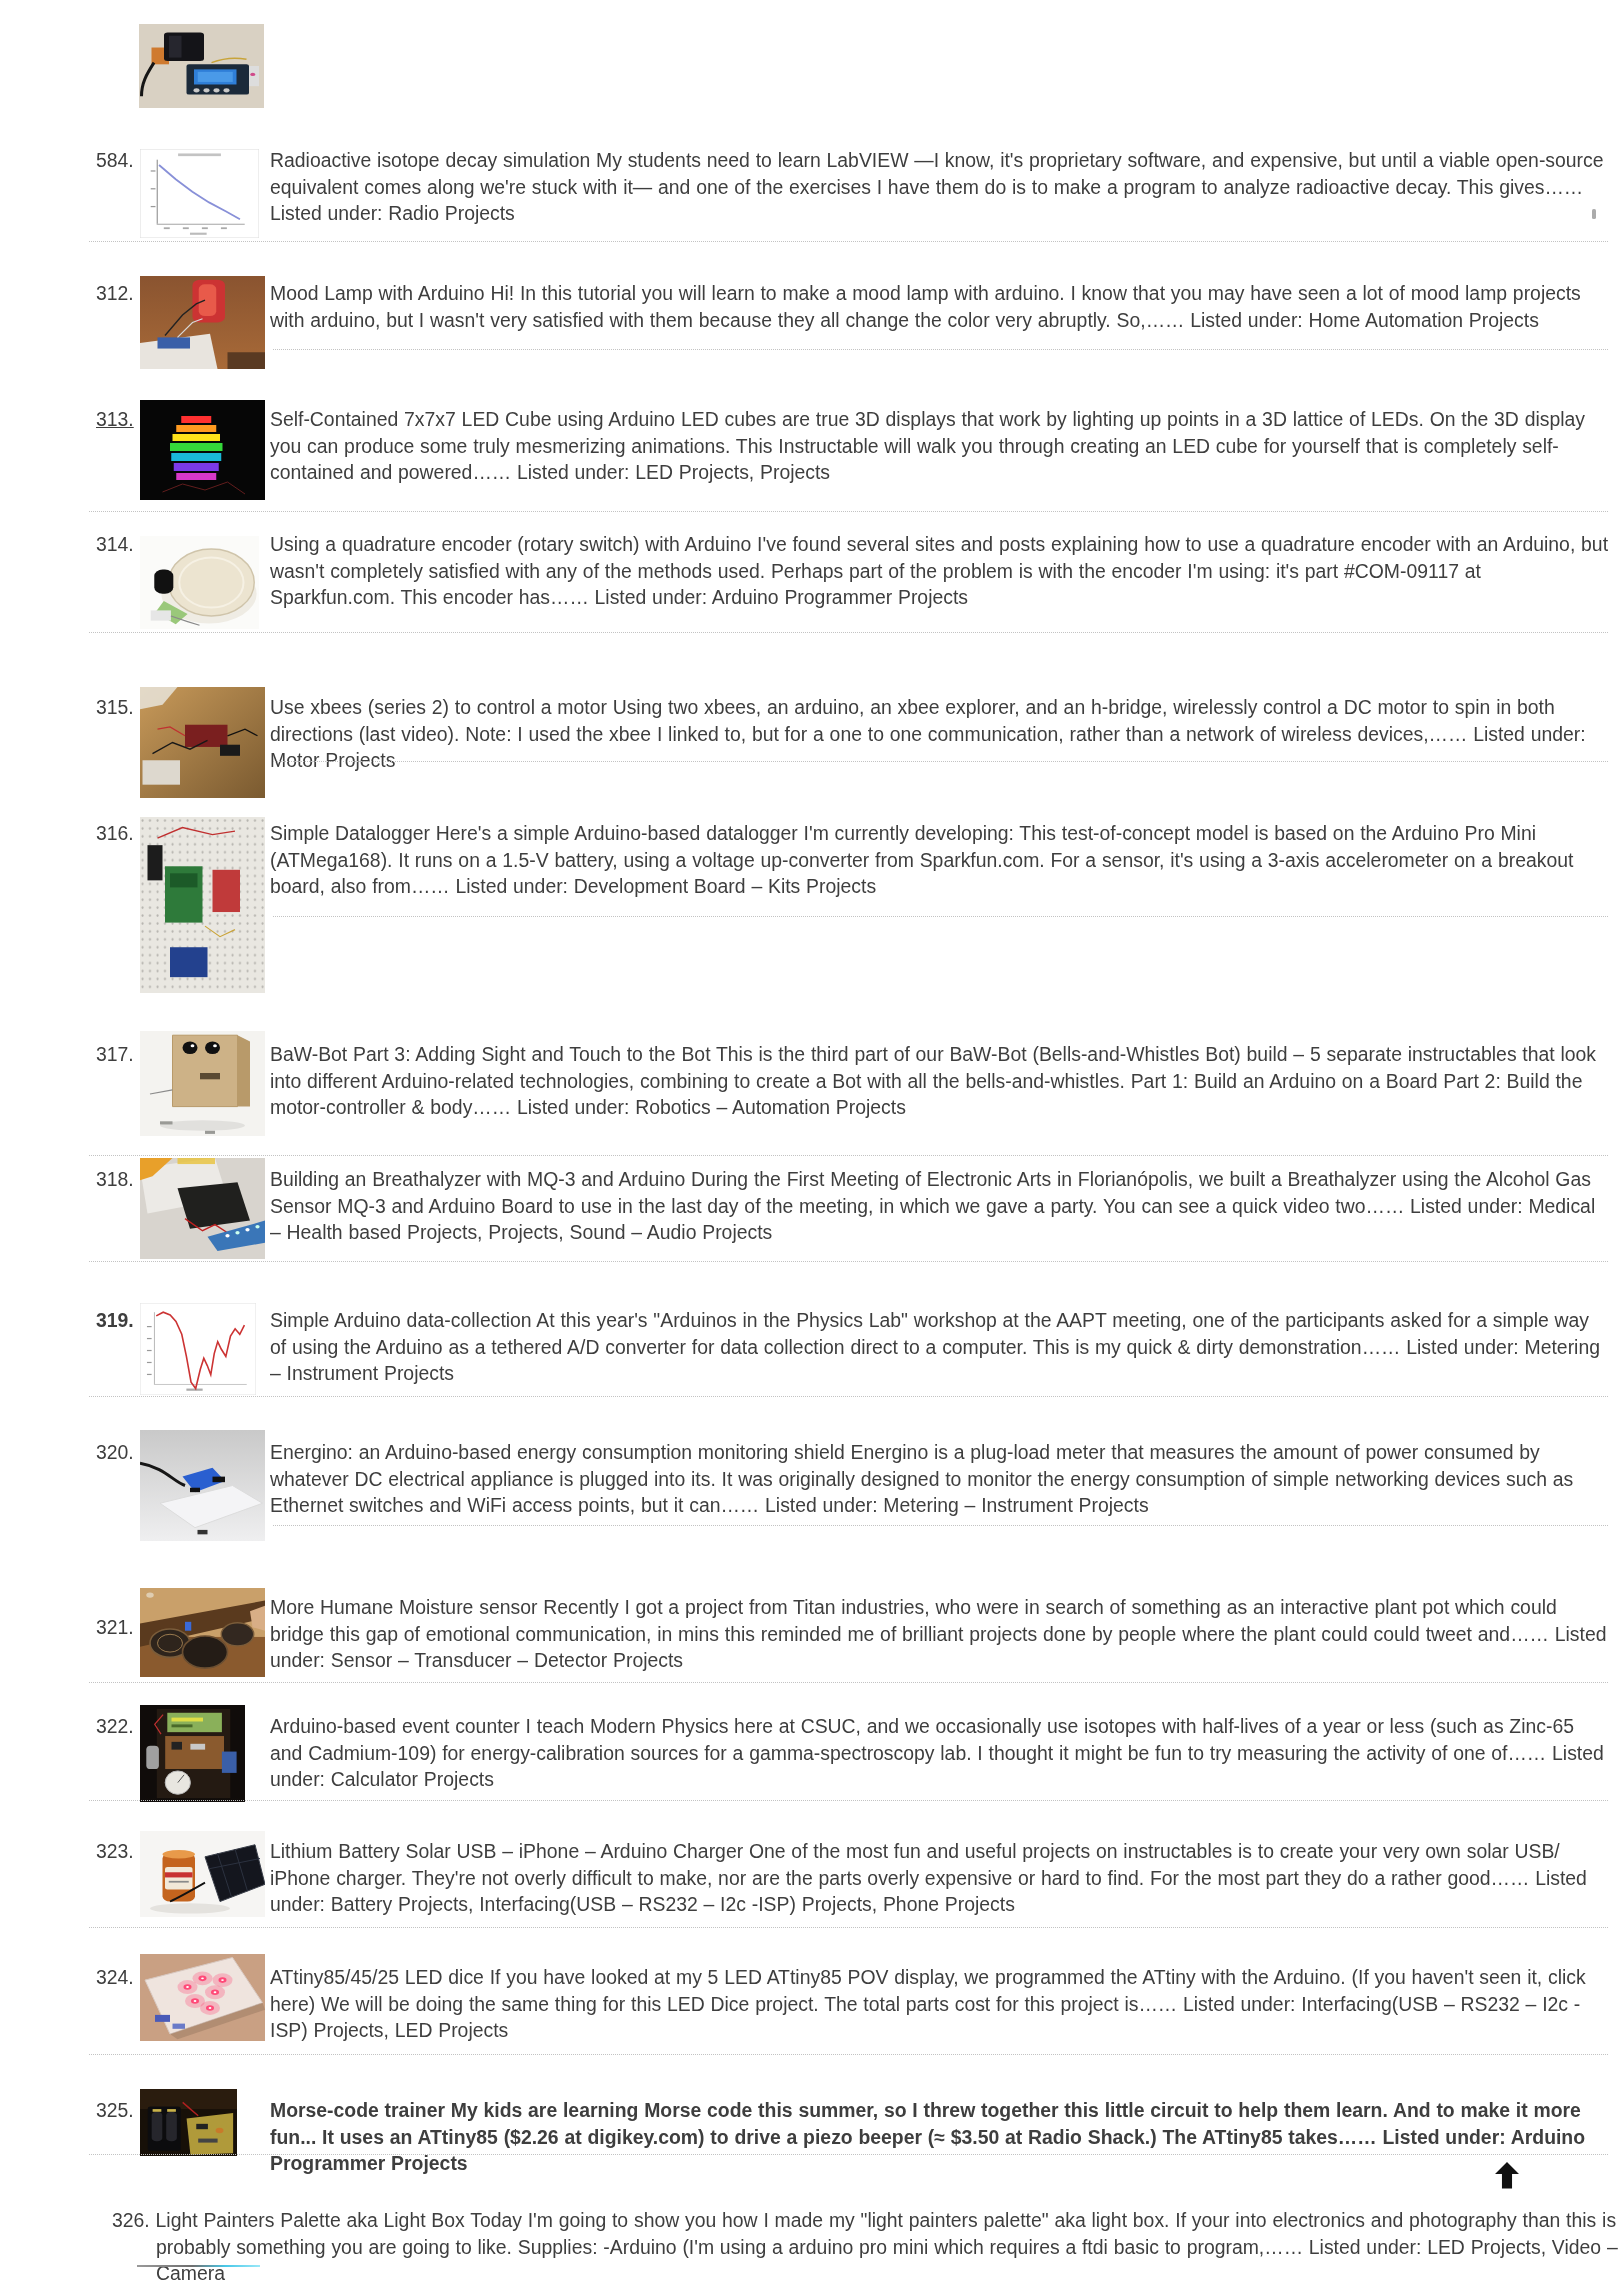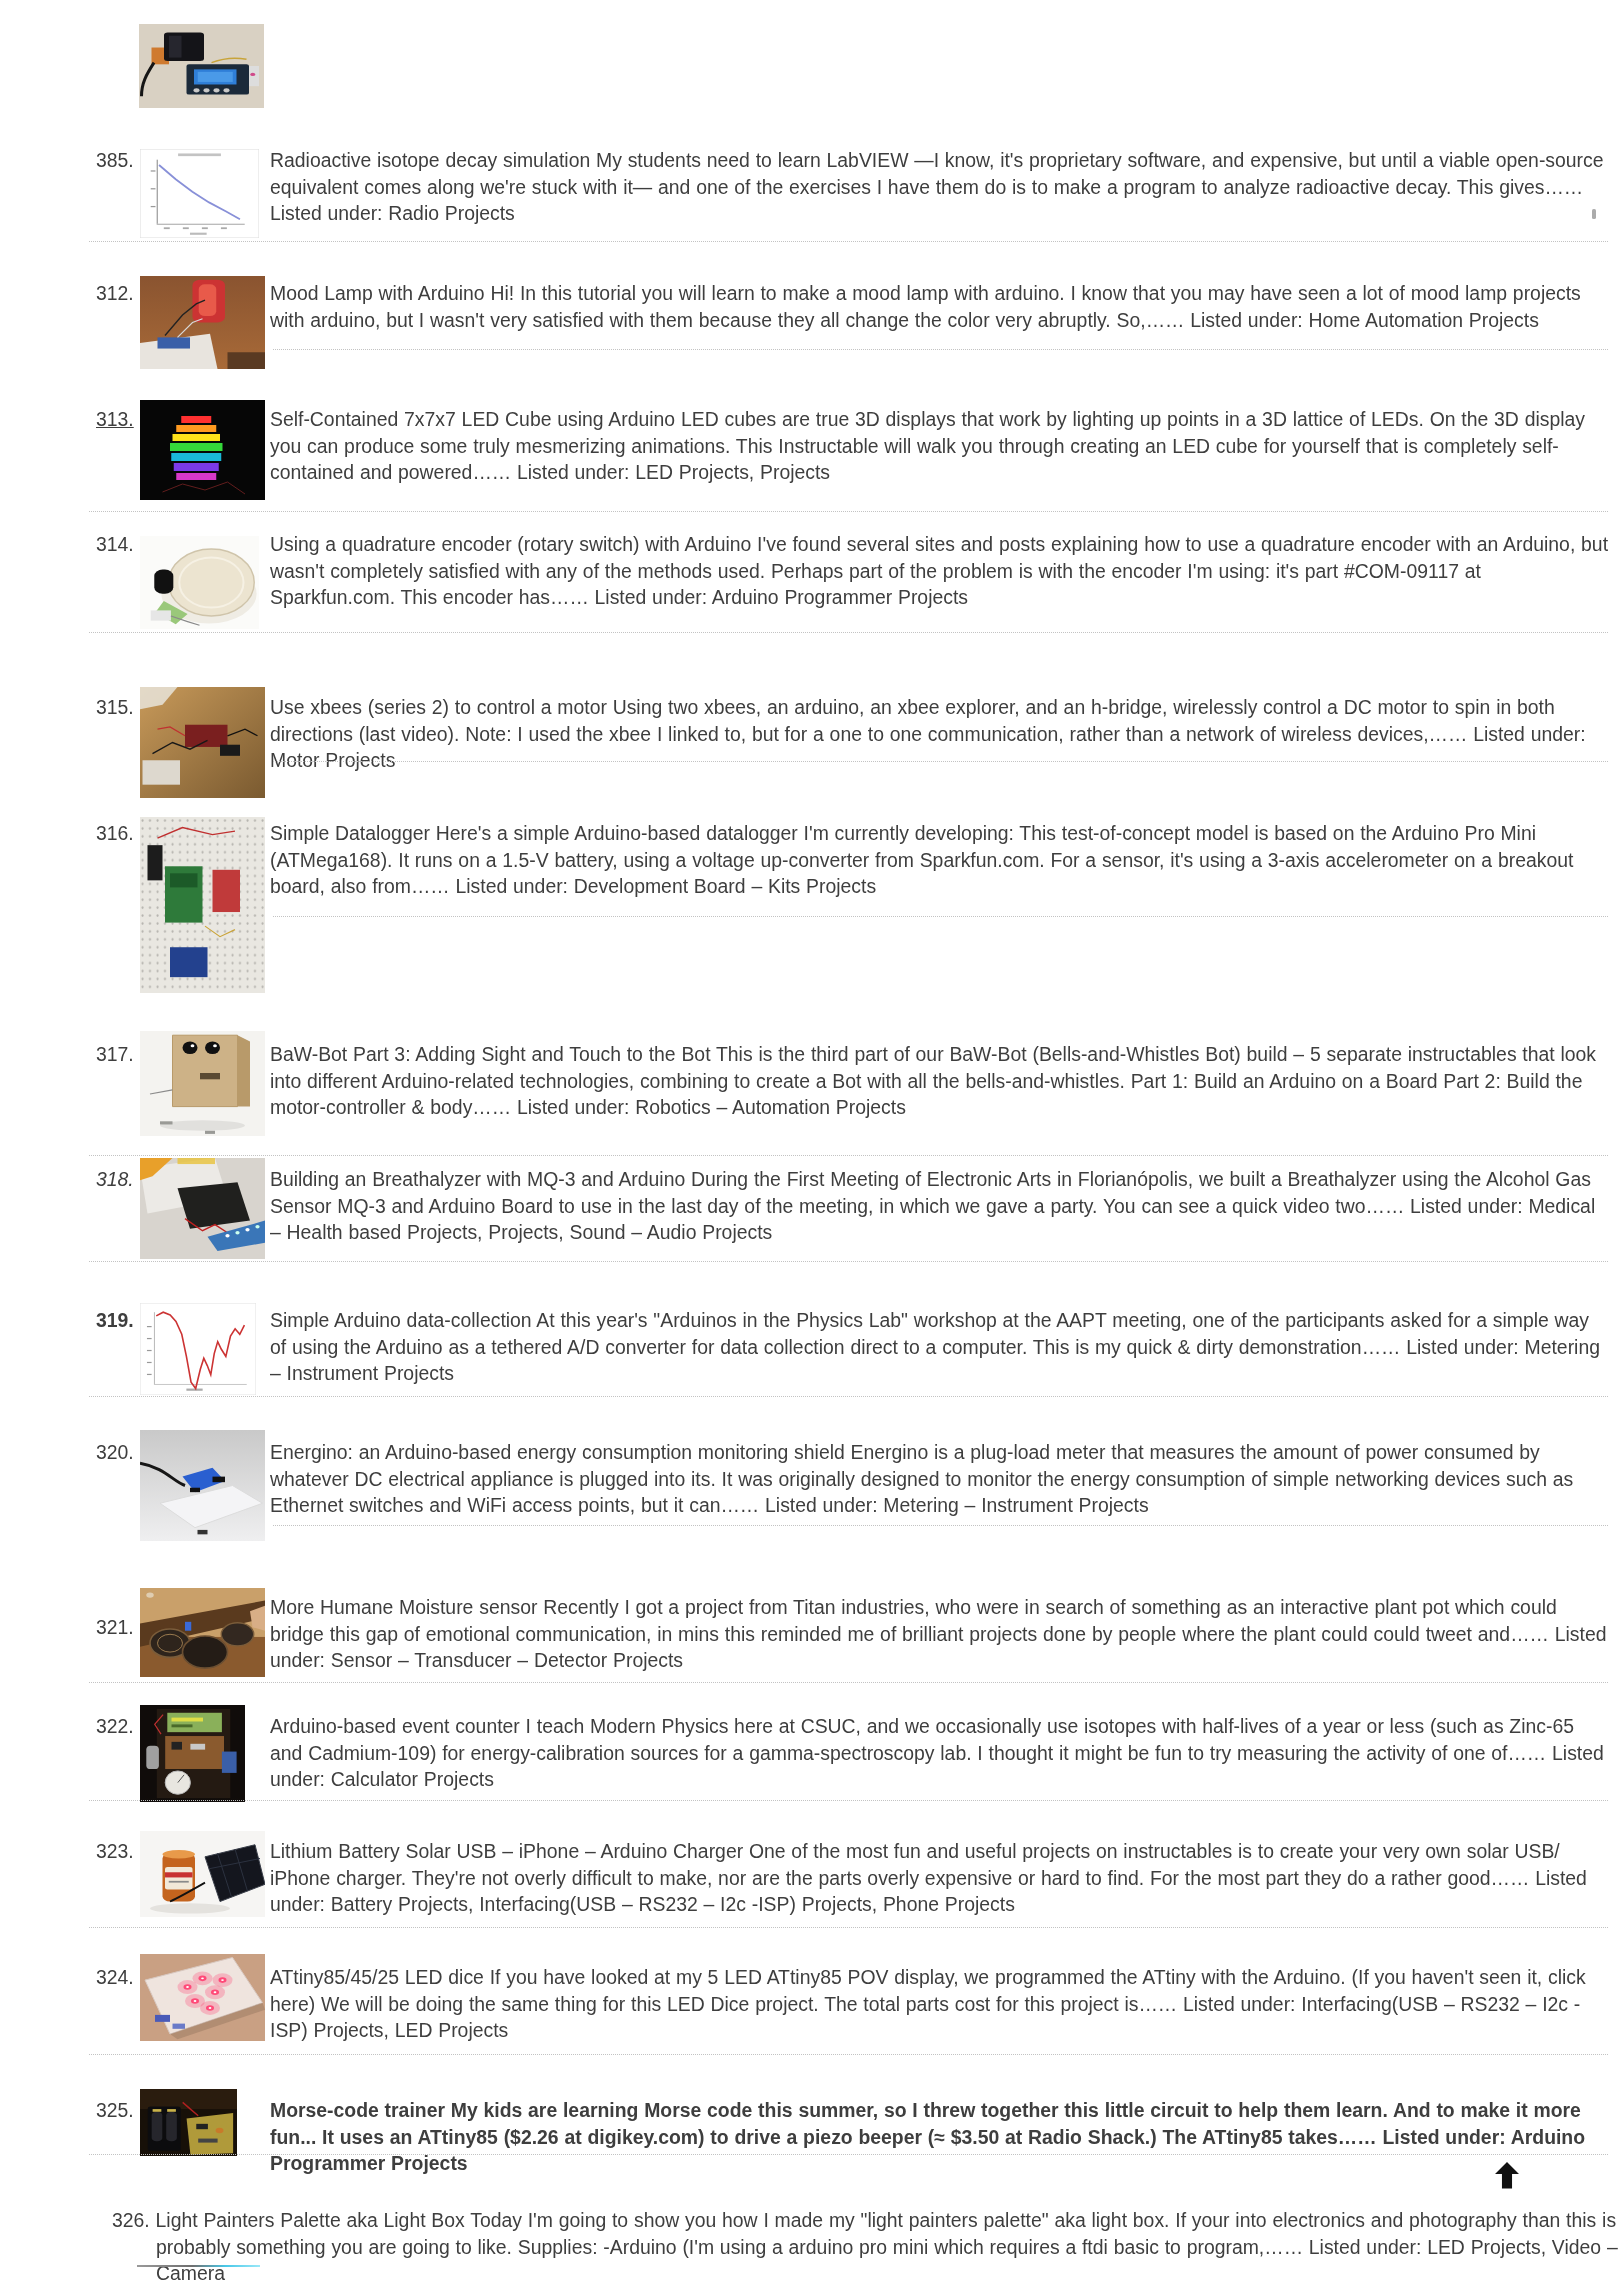--- a/index.html
+++ b/index.html
@@ -23,21 +23,21 @@
   .divider{position:absolute;height:0;border-top:1.6px dotted #c3c3c3;}
   .back-to-top{position:absolute;left:1495px;top:2161px;width:24px;height:28.5px;cursor:pointer;}
   .artifact{position:absolute;left:1592px;top:209px;width:4px;height:10.3px;background:#8f8f8f;border-radius:1.6px;opacity:.75;}
   .bottom-strip{position:absolute;left:137px;top:2265px;width:123px;height:2.4px;
     background:linear-gradient(90deg,#9a9a9a,#6f6f6f 45%,#49c8e8 72%,#9ae8f8);}
 </style>
 </head>
 <body>
 
 <div id="list">
-  <div class="item-number" style="top: 147px;">385.</div>
+  <div class="item-number" style="top: 147px;">584.</div>
   <div class="item-text" style="top: 147px;"><span>Radioactive isotope decay simulation My students need to learn LabVIEW —I know, it's proprietary software, and expensive, but until a viable open-source equivalent comes along we're stuck with it— and one of the exercises I have them do is to make a program to analyze radioactive decay. This gives……</span> <span>Listed under:</span> <span>Radio Projects</span></div>
 <div class="thumb" style="left: 140px; top: 149px; width: 119px; height: 89px;">
       <svg width="119" height="89" viewBox="0 0 100 100" preserveAspectRatio="none">
         <rect width="100" height="100" fill="#fff" stroke="#dcdcdc" vector-effect="non-scaling-stroke"></rect>
    <rect x="32" y="5" width="36" height="3" fill="#aaa" opacity=".7"></rect>
    <rect x="14" y="12" width="1" height="72" fill="#999"></rect>
         <rect x="14" y="84" width="74" height="1" fill="#999"></rect>
    <rect x="9" y="24" width="4" height="1.4" fill="#999"></rect>
         <rect x="9" y="44" width="4" height="1.4" fill="#999"></rect>
    <rect x="9" y="64" width="4" height="1.4" fill="#999"></rect>
@@ -156,21 +156,21 @@
         <circle cx="58" cy="16" r="6" fill="#111"></circle>
    <circle cx="42" cy="14" r="1.5" fill="#fff"></circle>
         <circle cx="60" cy="14" r="1.5" fill="#fff"></circle>
    <rect x="48" y="40" width="16" height="6" fill="#5a4a32"></rect>
    <rect x="16" y="86" width="10" height="3" fill="#9a9a96"></rect>
    <rect x="52" y="95" width="8" height="3" fill="#9a9a96"></rect>
    <line x1="8" y1="60" x2="26" y2="56" stroke="#8a8a8a" stroke-width="1.2" vector-effect="non-scaling-stroke"></line>
       </svg>
     </div>
     <div class="divider" style="left: 89px; top: 1155px; width: 1519px;"></div>
-  <div class="item-number" style="top: 1166px; font-style: italic;">318.</div>
+  <div class="item-number" style="top: 1166px;">318.</div>
   <div class="item-text" style="top: 1166px;"><span>Building an Breathalyzer with MQ-3 and Arduino During the First Meeting of Electronic Arts in Florianópolis, we built a Breathalyzer using the Alcohol Gas Sensor MQ-3 and Arduino Board to use in the last day of the meeting, in which we gave a party. You can see a quick video two……</span> <span>Listed under:</span> <span>Medical – Health based Projects, Projects, Sound – Audio Projects</span></div>
 <div class="thumb" style="left: 140px; top: 1158px; width: 125px; height: 101px;">
       <svg width="125" height="101" viewBox="0 0 100 100" preserveAspectRatio="none">
         <rect width="100" height="100" fill="#d8d4ce"></rect>
    <polygon points="0,10 60,0 70,40 6,55" fill="#eceae6"></polygon>
    <polygon points="0,0 26,0 10,18 0,22" fill="#e8a02a"></polygon>
    <rect x="30" y="0" width="30" height="6" fill="#e8c23a" opacity=".8"></rect>
    <polygon points="30,30 78,24 88,62 40,70" fill="#20201e"></polygon>
    <polyline points="36,60 50,72 60,66 70,74" stroke="#c02020" stroke-width="1.4" fill="none" vector-effect="non-scaling-stroke"></polyline>
    <polygon points="54,78 100,62 100,84 62,92" fill="#3a76b8"></polygon>

